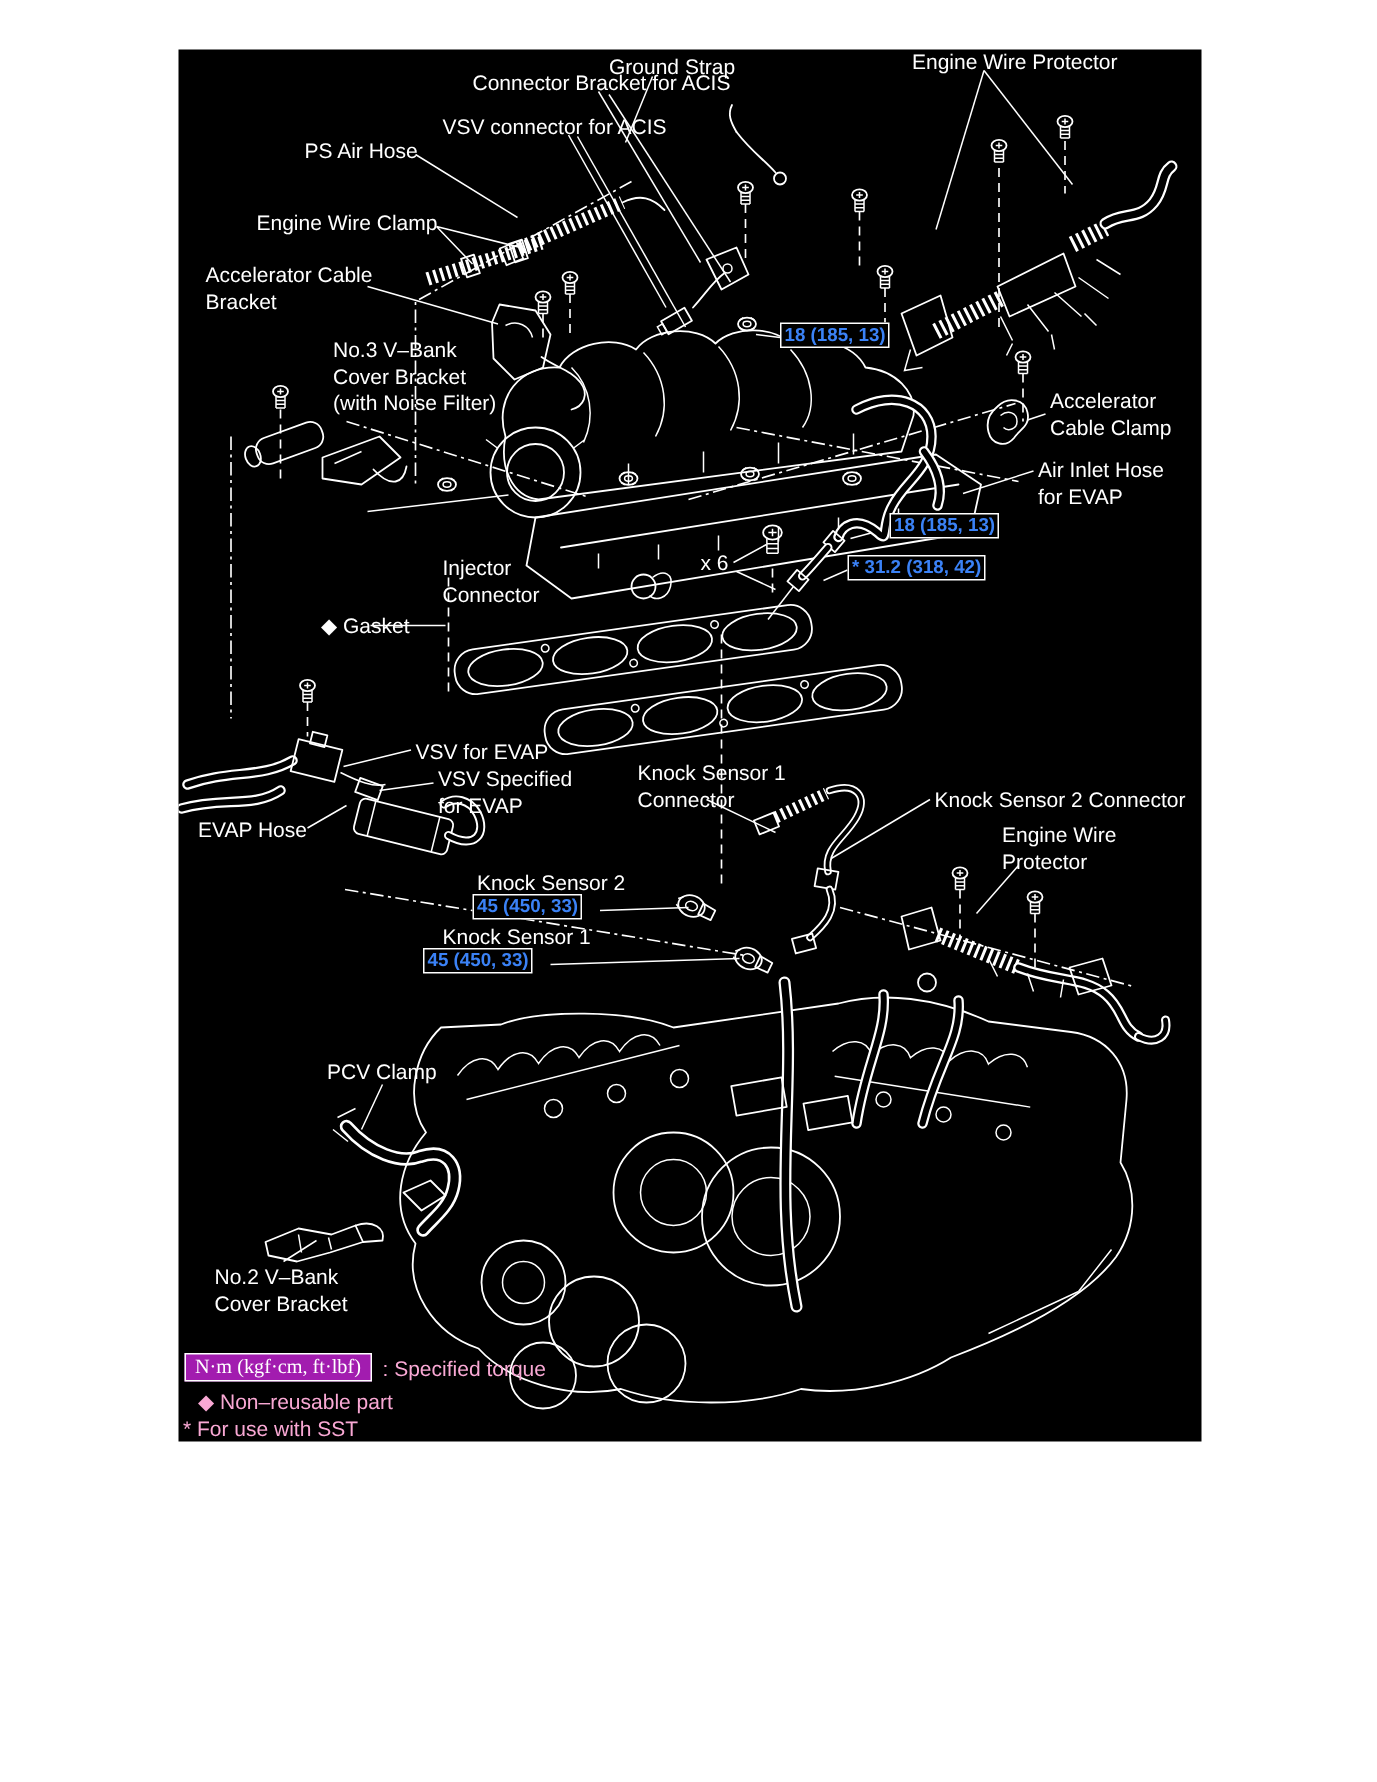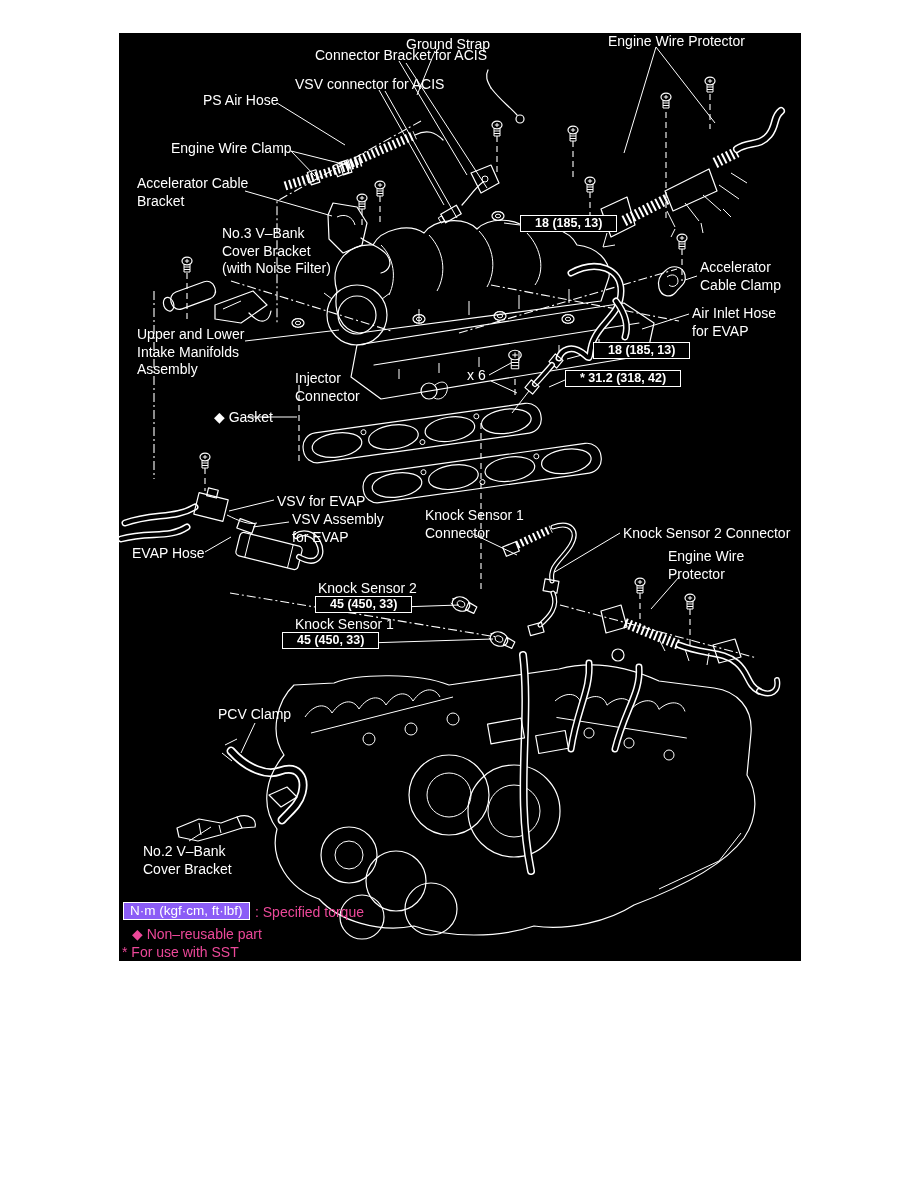--- a/index.html
+++ b/index.html
@@ -1,25 +1,25 @@
 <!DOCTYPE html>
 <html><head>
 <meta charset="utf-8">
 <style>
   html,body{margin:0;padding:0;background:#fff;}
   .page{position:relative;width:918px;height:1188px;background:#ffffff;overflow:hidden;
         font-family:"Liberation Sans","DejaVu Sans",sans-serif;}
   .diagram{position:absolute;left:119px;top:33px;width:682px;height:928px;background:#000;}
   .diagram svg{position:absolute;left:0;top:0;}
   .lbl{position:absolute;color:#fff;font-size:14px;line-height:1.26;white-space:pre-line;}
-  .tq{position:absolute;color:#ffffff;background:#000;border:1.5px solid #fff;
-      font-size:12.5px;font-weight:bold;padding:0px 14px 1px;white-space:nowrap;}
-  .legend-box{position:absolute;color:#fff;background:#8b5cf6;border:1.5px solid #fff;
-      font-size:13.5px;padding:0 6px 1px;white-space:nowrap;}
-  .legend-line{position:absolute;color:#ec4899;font-size:14px;white-space:nowrap;}
+  .tq{position:absolute;color:#3b82f6;background:#000;border:1.5px solid #fff;
+      font-size:12.5px;font-weight:bold;padding:0px 2px 1px;white-space:nowrap;}
+  .legend-box{position:absolute;color:#fff;background:#a21caf;border:1.5px solid #fff;
+      font-size:13.5px;padding:0 6px 1px;white-space:nowrap;font-family:Liberation Serif, serif;}
+  .legend-line{position:absolute;color:#f9a8d4;font-size:14px;white-space:nowrap;}
   svg *{vector-effect:non-scaling-stroke;}
   .ln{stroke:#fff;stroke-width:1.2;fill:none;stroke-linecap:round;stroke-linejoin:round;}
   .thin{stroke:#fff;stroke-width:1;fill:none;}
   .dash{stroke:#fff;stroke-width:1.1;fill:none;stroke-dasharray:6 4;}
   .dashdot{stroke:#fff;stroke-width:1.1;fill:none;stroke-dasharray:9 3 2 3;}
   .corr{stroke:#fff;fill:none;stroke-dasharray:2 2.6;}
   .tubo{stroke:#fff;fill:none;stroke-linecap:round;}
   .tubi{stroke:#000;fill:none;stroke-linecap:round;}
 </style>
 </head>
@@ -357,33 +357,30 @@
     <div class="lbl" style="left:287px;top:3px">Ground Strap</div>
     <div class="lbl" style="left:489px;top:0px">Engine Wire Protector</div>
     <div class="lbl" style="left:176px;top:43px">VSV connector for ACIS</div>
     <div class="lbl" style="left:84px;top:59px">PS Air Hose</div>
     <div class="lbl" style="left:52px;top:107px">Engine Wire Clamp</div>
     <div class="lbl" style="left:18px;top:142px">Accelerator Cable
 Bracket</div>
     <div class="lbl" style="left:103px;top:192px">No.3 V–Bank
 Cover Bracket
 (with Noise Filter)</div>
-    <div class="lbl" style="left:18px;top:293px">Upper and Lower
-Intake Manifolds
-Assembly</div>
     <div class="lbl" style="left:176px;top:337px">Injector
 Connector</div>
     <div class="lbl" style="left:95px;top:376px">◆ Gasket</div>
     <div class="lbl" style="left:581px;top:226px">Accelerator
 Cable Clamp</div>
     <div class="lbl" style="left:573px;top:272px">Air Inlet Hose
 for EVAP</div>
     <div class="lbl" style="left:348px;top:334px">x 6</div>
     <div class="lbl" style="left:158px;top:460px">VSV for EVAP</div>
-    <div class="lbl" style="left:173px;top:478px">VSV Assembly
+    <div class="lbl" style="left:173px;top:478px">VSV Specified
 for EVAP</div>
     <div class="lbl" style="left:13px;top:512px">EVAP Hose</div>
     <div class="lbl" style="left:306px;top:474px">Knock Sensor 1
 Connector</div>
     <div class="lbl" style="left:504px;top:492px">Knock Sensor 2 Connector</div>
     <div class="lbl" style="left:549px;top:515px">Engine Wire
 Protector</div>
     <div class="lbl" style="left:199px;top:547px">Knock Sensor 2</div>
     <div class="lbl" style="left:176px;top:583px">Knock Sensor 1</div>
     <div class="lbl" style="left:99px;top:673px">PCV Clamp</div>

